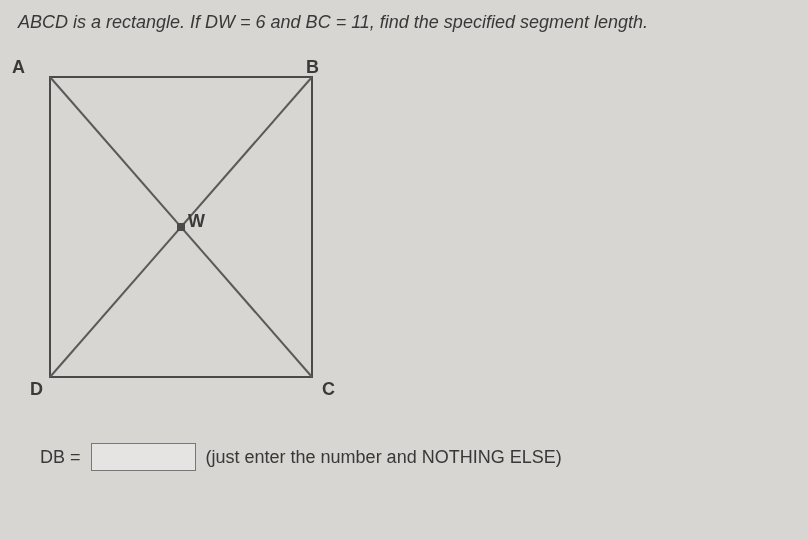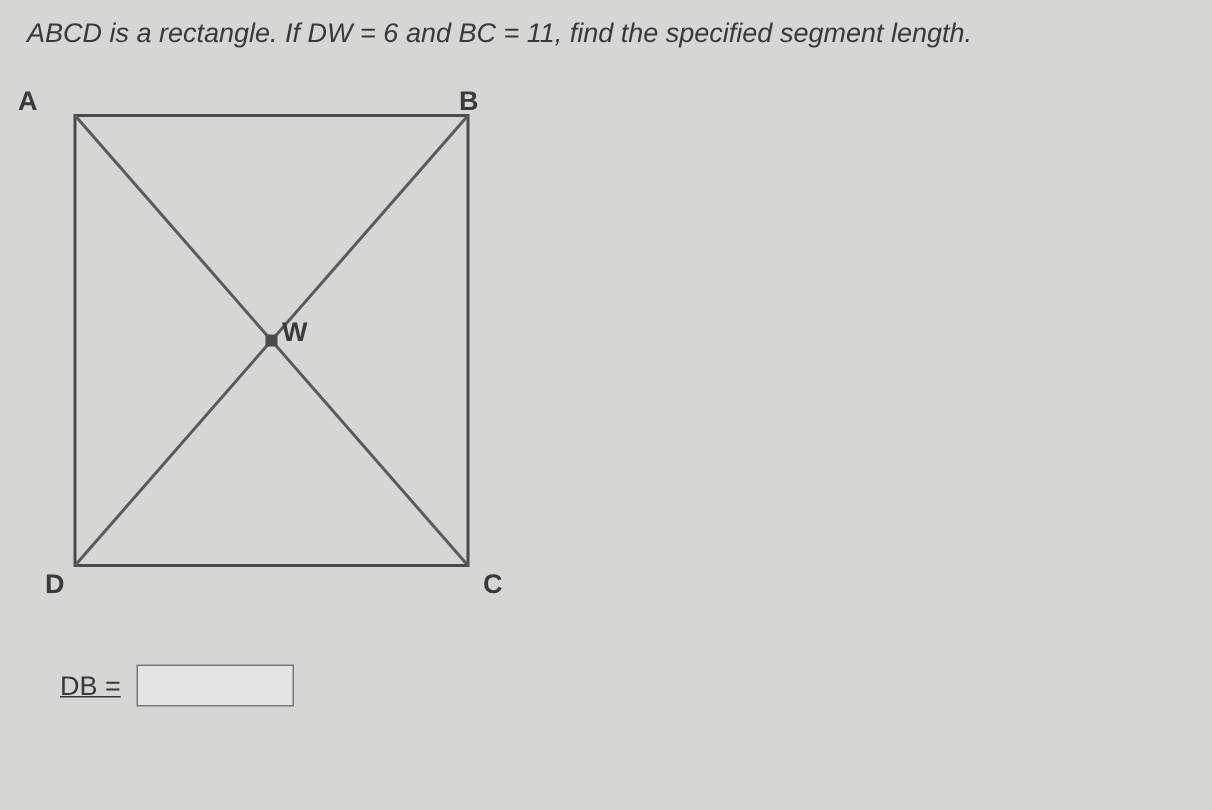--- a/index.html
+++ b/index.html
@@ -36,21 +36,20 @@
     .label-D { top: 318px; left: 4px; }
     .label-W { top: 150px; left: 162px; }
     .answer-row {
       margin-top: 22px;
       margin-left: 22px;
       display: flex;
       align-items: center;
       gap: 10px;
       font-size: 18px;
       color: #383838;
-      text-decoration: underline;
     }
     .answer-box {
       width: 105px;
       height: 28px;
       border: 1px solid #777;
       background: rgba(255,255,255,0.35);
     }
     svg { display: block; }
   </style>
 </head>
@@ -68,13 +67,14 @@
   <div class="vertex-label label-A">A</div>
   <div class="vertex-label label-B">B</div>
   <div class="vertex-label label-C">C</div>
   <div class="vertex-label label-D">D</div>
   <div class="vertex-label label-W">W</div>
 </div>
 
 <div class="answer-row">
   <span>DB =</span>
   <input type="text" class="answer-box" style="">
+  <span>(just enter the number and NOTHING ELSE)</span>
 </div>
 
 </body></html>

